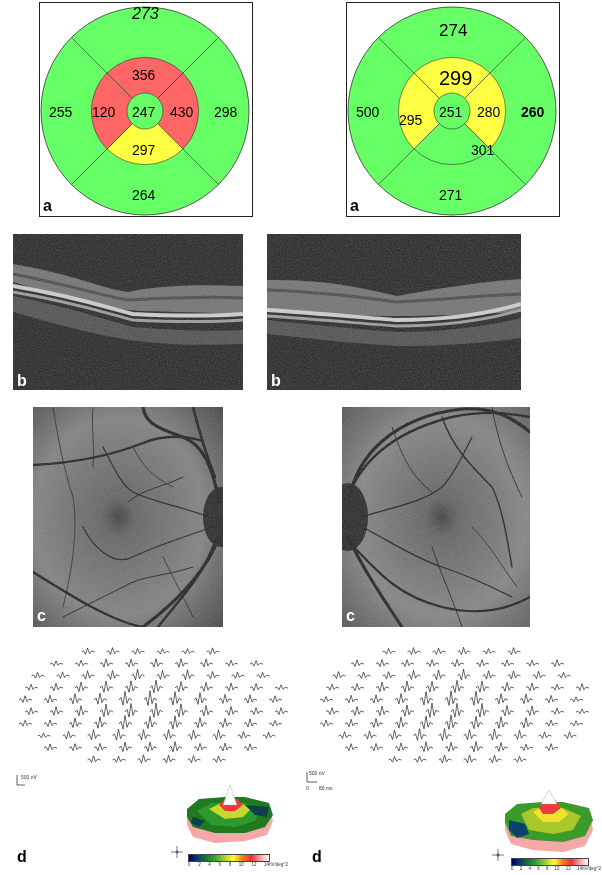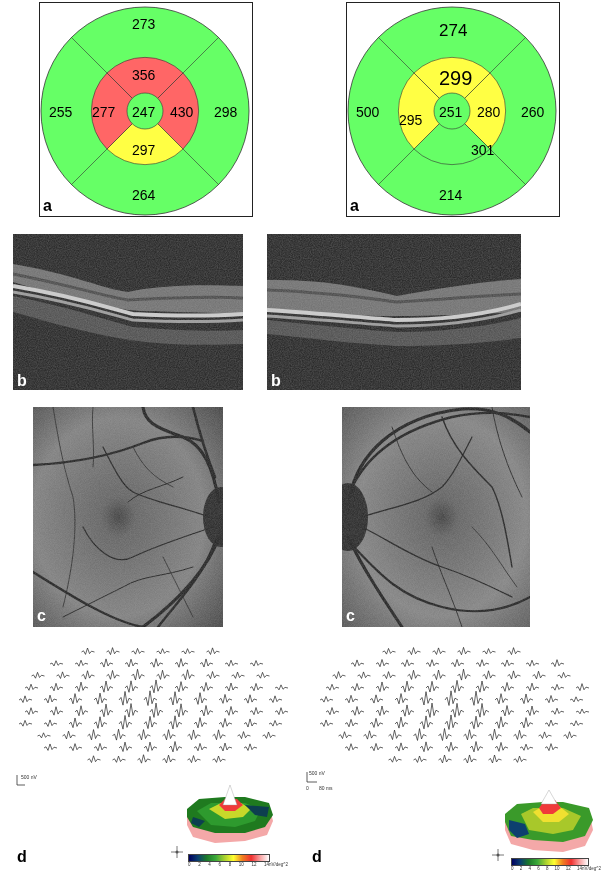--- a/index.html
+++ b/index.html
@@ -27,26 +27,26 @@
     <path d="M105,108 L143,70 A54,54 0 0 1 143,146 Z" fill="#ff6666" stroke="#333" stroke-width="0.6"></path>
     <path d="M105,108 L143,146 A54,54 0 0 1 67,146 Z" fill="#ffff44" stroke="#333" stroke-width="0.6"></path>
     <path d="M105,108 L67,146 A54,54 0 0 1 67,70 Z" fill="#ff6666" stroke="#333" stroke-width="0.6"></path>
 
     <line x1="67" y1="70" x2="31" y2="34" stroke="#333" stroke-width="0.6"></line>
     <line x1="143" y1="70" x2="179" y2="34" stroke="#333" stroke-width="0.6"></line>
     <line x1="143" y1="146" x2="179" y2="182" stroke="#333" stroke-width="0.6"></line>
     <line x1="67" y1="146" x2="31" y2="182" stroke="#333" stroke-width="0.6"></line>
     <circle cx="105" cy="108" r="18" fill="#66ff66" stroke="#333" stroke-width="0.6"></circle>
   </svg>
-  <span class="abs" style="left:92px;top:13px;font-size:14px;">273</span>
+  <span class="abs" style="left:92px;top:2px;font-size:16px;font-style:italic;">273</span>
   <span class="abs" style="left:9px;top:101px;font-size:14px;">255</span>
   <span class="abs" style="left:174px;top:101px;font-size:14px;">298</span>
   <span class="abs" style="left:92px;top:184px;font-size:14px;">264</span>
   <span class="abs" style="left:92px;top:64px;font-size:14px;">356</span>
-  <span class="abs" style="left:52px;top:101px;font-size:14px;">277</span>
+  <span class="abs" style="left:52px;top:101px;font-size:14px;">120</span>
   <span class="abs" style="left:130px;top:101px;font-size:14px;">430</span>
   <span class="abs" style="left:92px;top:139px;font-size:14px;">297</span>
   <span class="abs" style="left:92px;top:101px;font-size:14px;">247</span>
   <span class="panel-label" style="left:3px;top:195px;">a</span>
 </div>
 
 <div class="etdrs-box" style="left:346px;top:2px;width:212px;height:213px;">
   <svg width="212" height="213" viewBox="0 0 212 213">
     <circle cx="105" cy="108" r="104" fill="#66ff66" stroke="#333" stroke-width="0.8"></circle>
     <path d="M105,108 L67,70 A54,54 0 0 1 143,70 Z" fill="#ffff44" stroke="#333" stroke-width="0.6"></path>
@@ -54,22 +54,22 @@
     <path d="M105,108 L143,146 A54,54 0 0 1 67,146 Z" fill="#66ff66" stroke="#333" stroke-width="0.6"></path>
     <path d="M105,108 L67,146 A54,54 0 0 1 67,70 Z" fill="#ffff44" stroke="#333" stroke-width="0.6"></path>
     <line x1="67" y1="70" x2="31" y2="34" stroke="#333" stroke-width="0.6"></line>
     <line x1="143" y1="70" x2="179" y2="34" stroke="#333" stroke-width="0.6"></line>
     <line x1="143" y1="146" x2="179" y2="182" stroke="#333" stroke-width="0.6"></line>
     <line x1="67" y1="146" x2="31" y2="182" stroke="#333" stroke-width="0.6"></line>
     <circle cx="105" cy="108" r="18" fill="#66ff66" stroke="#333" stroke-width="0.6"></circle>
   </svg>
   <span class="abs" style="left:92px;top:18px;font-size:17px;">274</span>
   <span class="abs" style="left:9px;top:101px;font-size:14px;">500</span>
-  <span class="abs" style="left:174px;top:101px;font-size:14px;">260</span>
-  <span class="abs" style="left:92px;top:184px;font-size:14px;">214</span>
+  <span class="abs" style="left:174px;top:101px;font-size:14px;font-weight:bold;">260</span>
+  <span class="abs" style="left:92px;top:184px;font-size:14px;">271</span>
   <span class="abs" style="left:92px;top:64px;font-size:20px;">299</span>
   <span class="abs" style="left:52px;top:101px;font-size:14px;margin-top:8px;">295</span>
   <span class="abs" style="left:130px;top:101px;font-size:14px;">280</span>
   <span class="abs" style="left:92px;top:139px;font-size:14px;margin-left:32px;">301</span>
   <span class="abs" style="left:92px;top:101px;font-size:14px;">251</span>
   <span class="panel-label" style="left:3px;top:195px;">a</span>
 </div>
 
 <div class="oct" style="left:13px;top:234px;width:230px;height:156px;">
   <svg width="230" height="156" viewBox="0 0 230 156">

